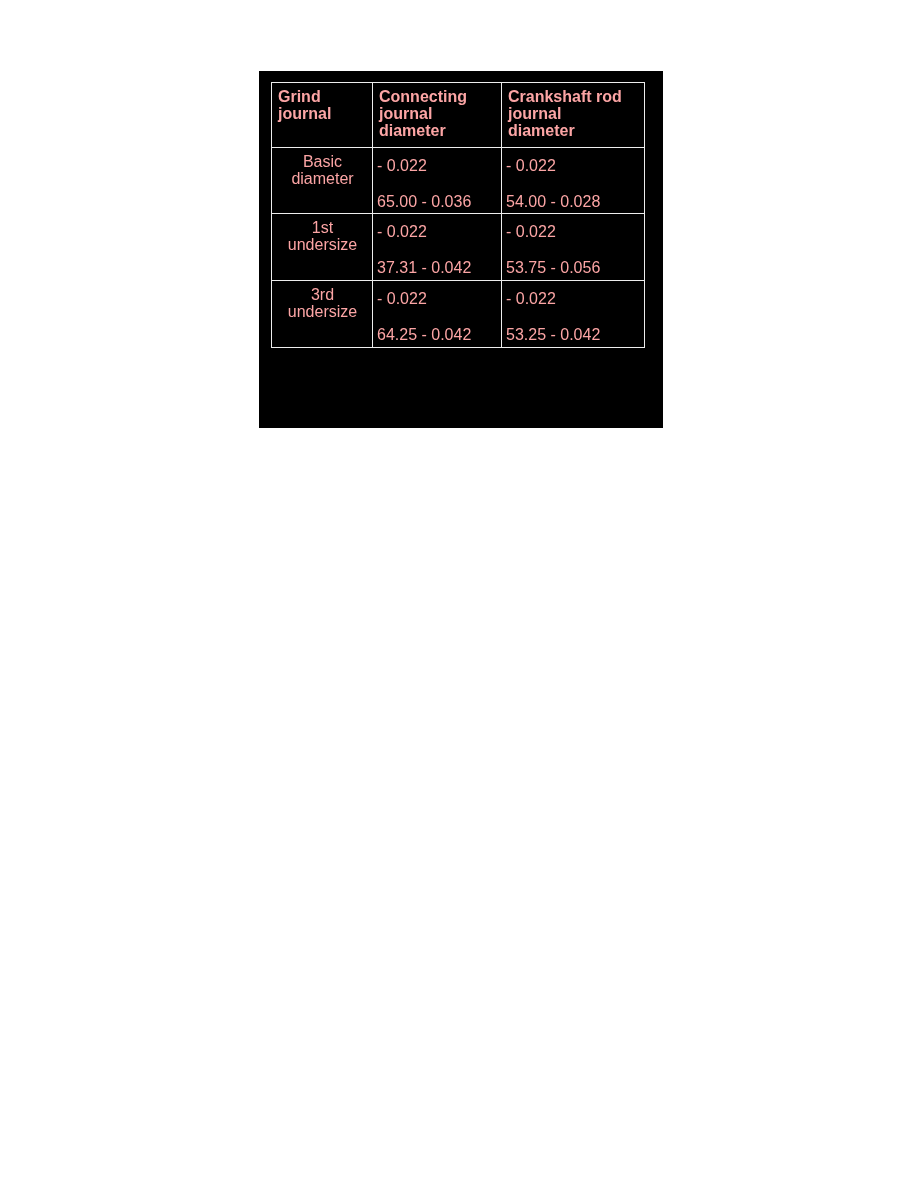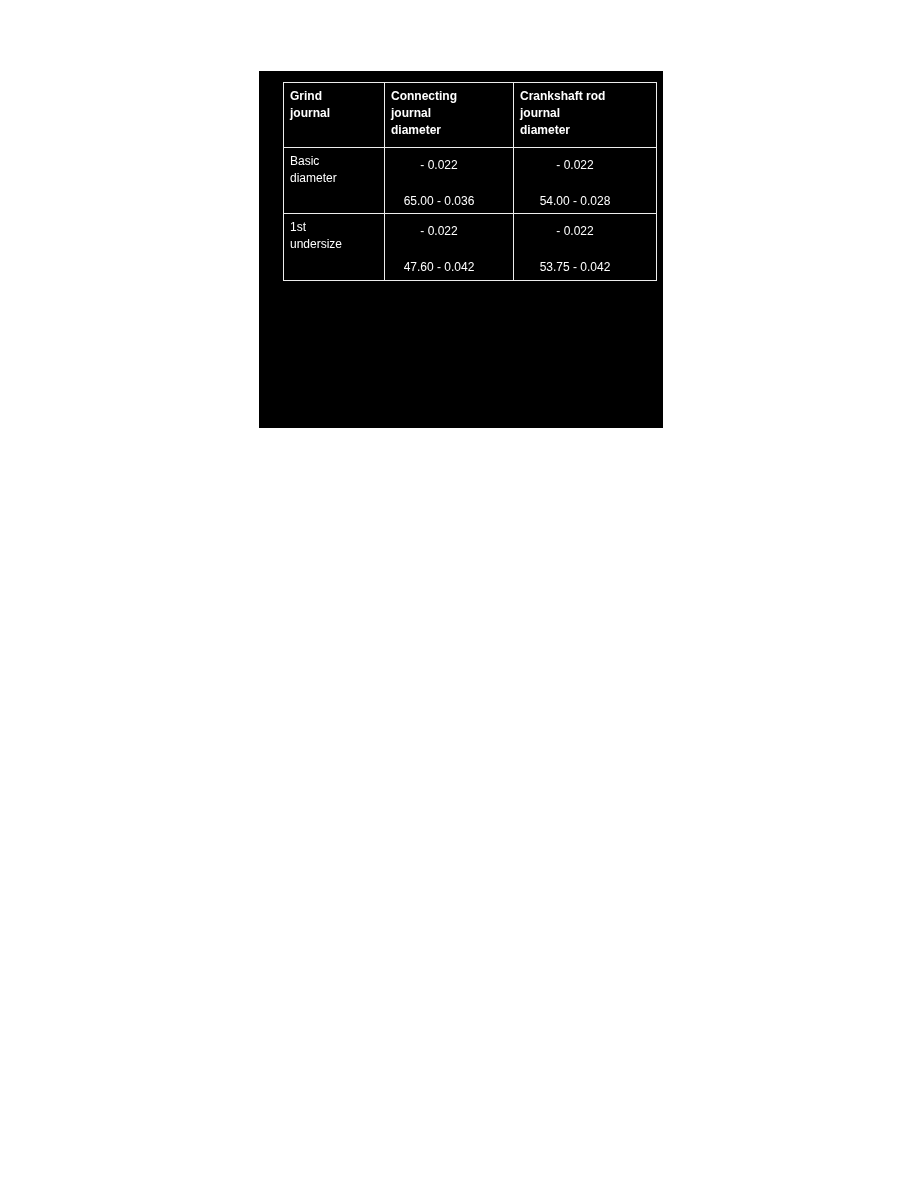--- a/index.html
+++ b/index.html
@@ -23,23 +23,22 @@
     background: #000000;
   }
 
   .spec-table {
     position: absolute;
     left: 12px;
     top: 11px;
     border-collapse: collapse;
     table-layout: fixed;
     background: #000000;
-    color: #ffffff;
-    font-size: 12px;
-    margin-left: 12px;
+    color: #fca5a5;
+    font-size: 16px;
   }
   .spec-table col.c1 { width: 101px; }
   .spec-table col.c2 { width: 129px; }
   .spec-table col.c3 { width: 143px; }
 
   .spec-table th,
   .spec-table td {
     border: 1px solid #ededed;
     vertical-align: top;
   }
@@ -49,27 +48,27 @@
   .spec-table tr.drow-b { height: 67px; }
 
   .spec-table th {
     font-weight: 700;
     text-align: left;
     padding: 5px 5px 0 6px;
     line-height: 17px;
   }
 
   .label-cell {
-    text-align: left;
+    text-align: center;
     padding: 5px 5px 0 6px;
     line-height: 17px;
   }
 
   .value-cell {
-    text-align: center;
+    text-align: left;
     padding: 10px 24px 0 4px;
   }
   .value-cell .upper { line-height: 15px; }
   .value-cell .value { line-height: 15px; margin-top: 21px; }
 </style>
 </head>
 <body>
 
 <div class="page">
   <div class="spec-panel">
@@ -112,23 +111,37 @@
             <div class="value">54.00 - 0.028</div>
           </td>
         </tr>
         <tr class="drow-b">
           <td class="label-cell">
             <div>1st</div>
             <div>undersize</div>
           </td>
           <td class="value-cell">
             <div class="upper">- 0.022</div>
-            <div class="value">47.60 - 0.042</div>
+            <div class="value">37.31 - 0.042</div>
           </td>
           <td class="value-cell">
             <div class="upper">- 0.022</div>
-            <div class="value">53.75 - 0.042</div>
+            <div class="value">53.75 - 0.056</div>
+          </td>
+        </tr>
+        <tr class="drow-b">
+          <td class="label-cell">
+            <div>3rd</div>
+            <div>undersize</div>
+          </td>
+          <td class="value-cell">
+            <div class="upper">- 0.022</div>
+            <div class="value">64.25 - 0.042</div>
+          </td>
+          <td class="value-cell">
+            <div class="upper">- 0.022</div>
+            <div class="value">53.25 - 0.042</div>
           </td>
         </tr>
       </tbody>
     </table>
   </div>
 </div>
 
 </body></html>

